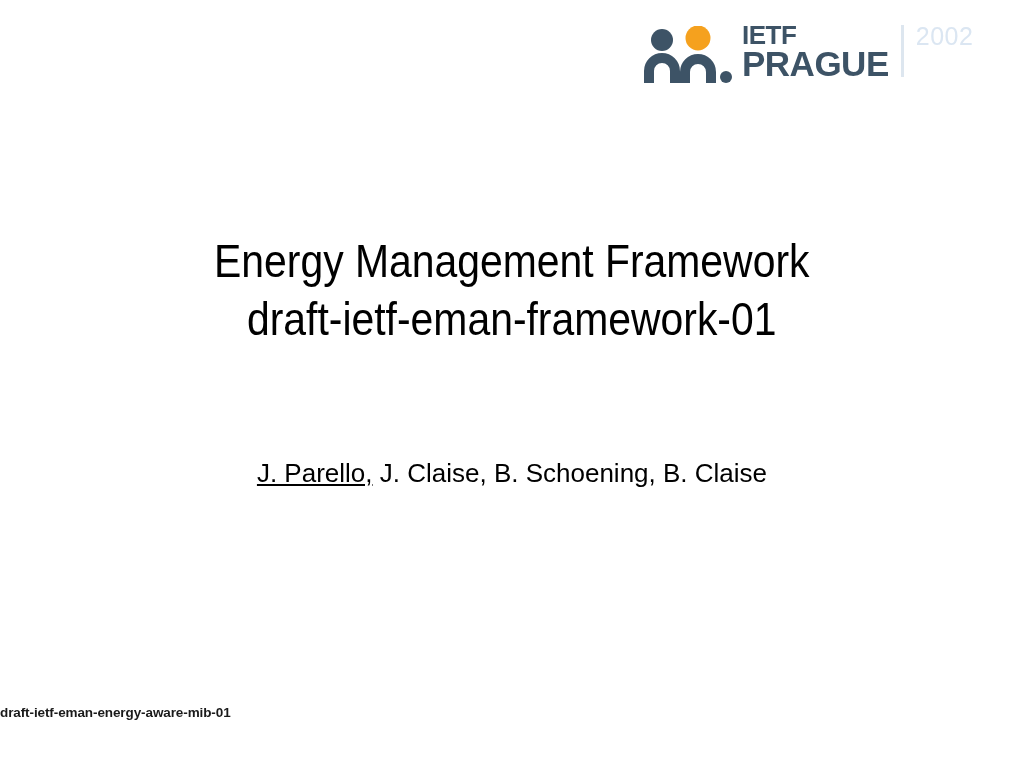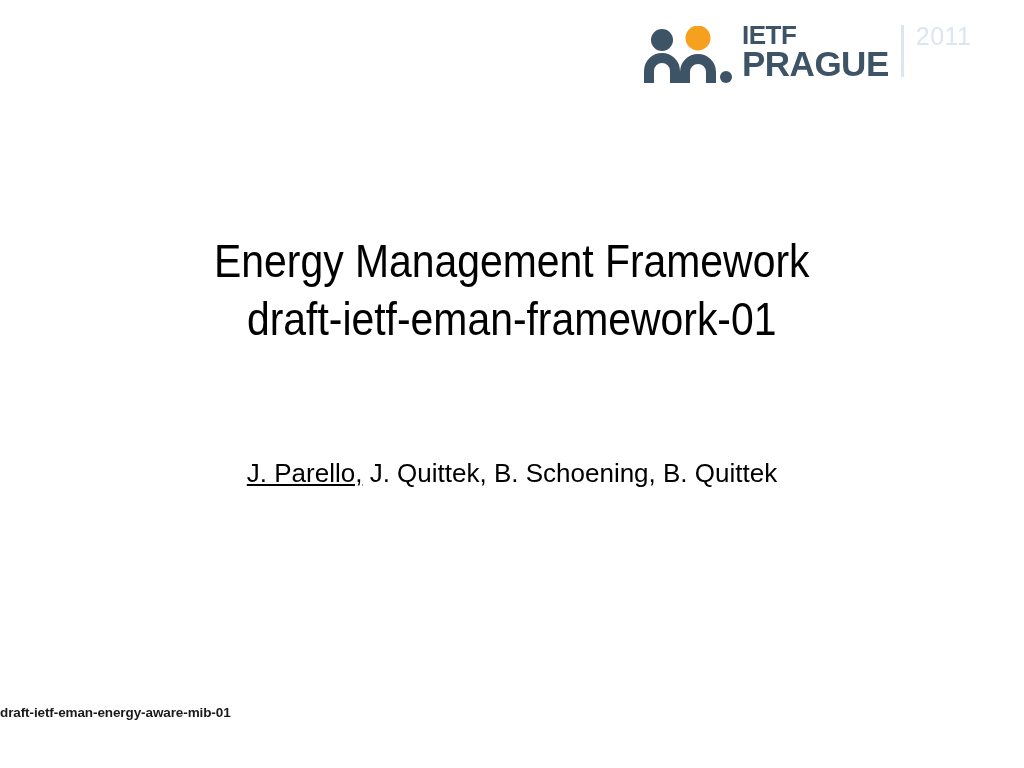--- a/index.html
+++ b/index.html
@@ -157,29 +157,29 @@
     </div>
 
     <div class="logo-wordmark">
       <span class="line1">IETF</span>
       <span class="line2">PRAGUE</span>
     </div>
 
     <div class="logo-divider"></div>
 
     <div class="logo-dates">
-      <span>2011</span>
+      <span>2002</span>
     </div>
 
   </div>
 
   <div id="title-block">
     <span class="title-line">Energy Management Framework</span>
     <span class="title-line">draft-ietf-eman-framework-01</span>
   </div>
 
   <div id="authors-line">
-    <span class="presenter">J. Parello,</span><span> J. Quittek, B. Schoening, B. Quittek</span>
+    <span class="presenter">J. Parello,</span><span> J. Claise, B. Schoening, B. Claise</span>
   </div>
 
   <div id="slide-footer">draft-ietf-eman-energy-aware-mib-01</div>
 
 </div>
 
 </body></html>

